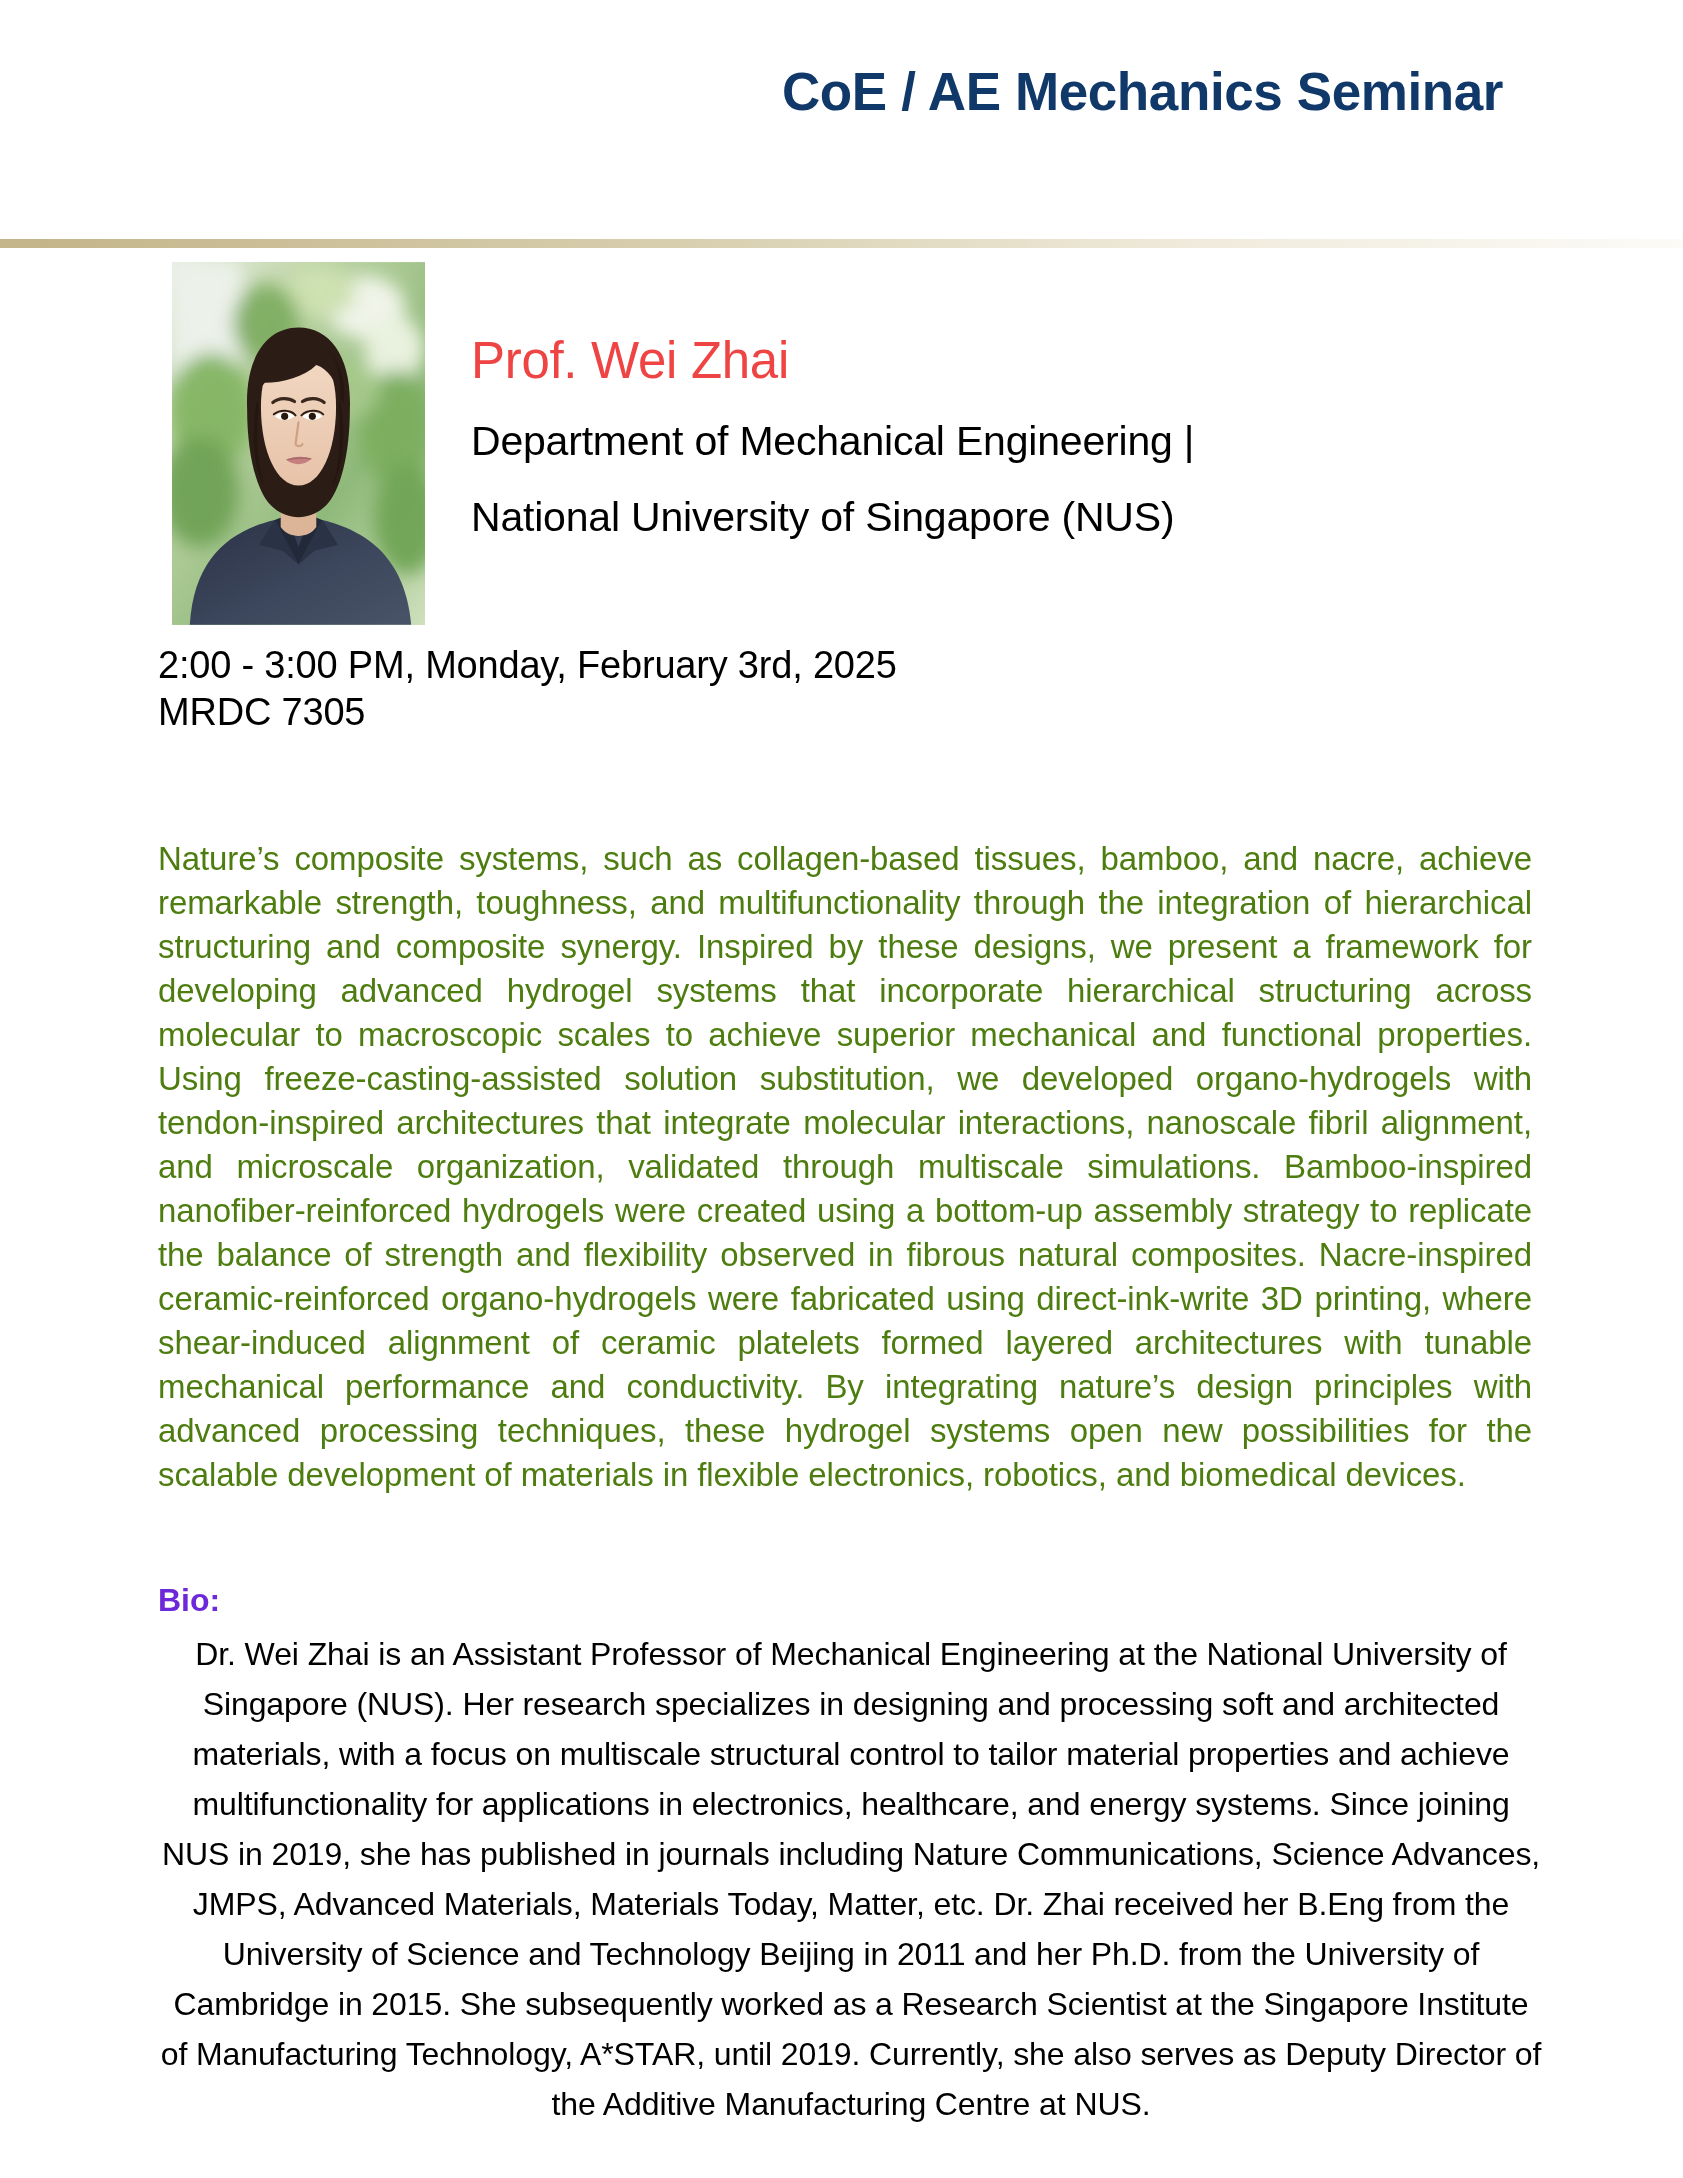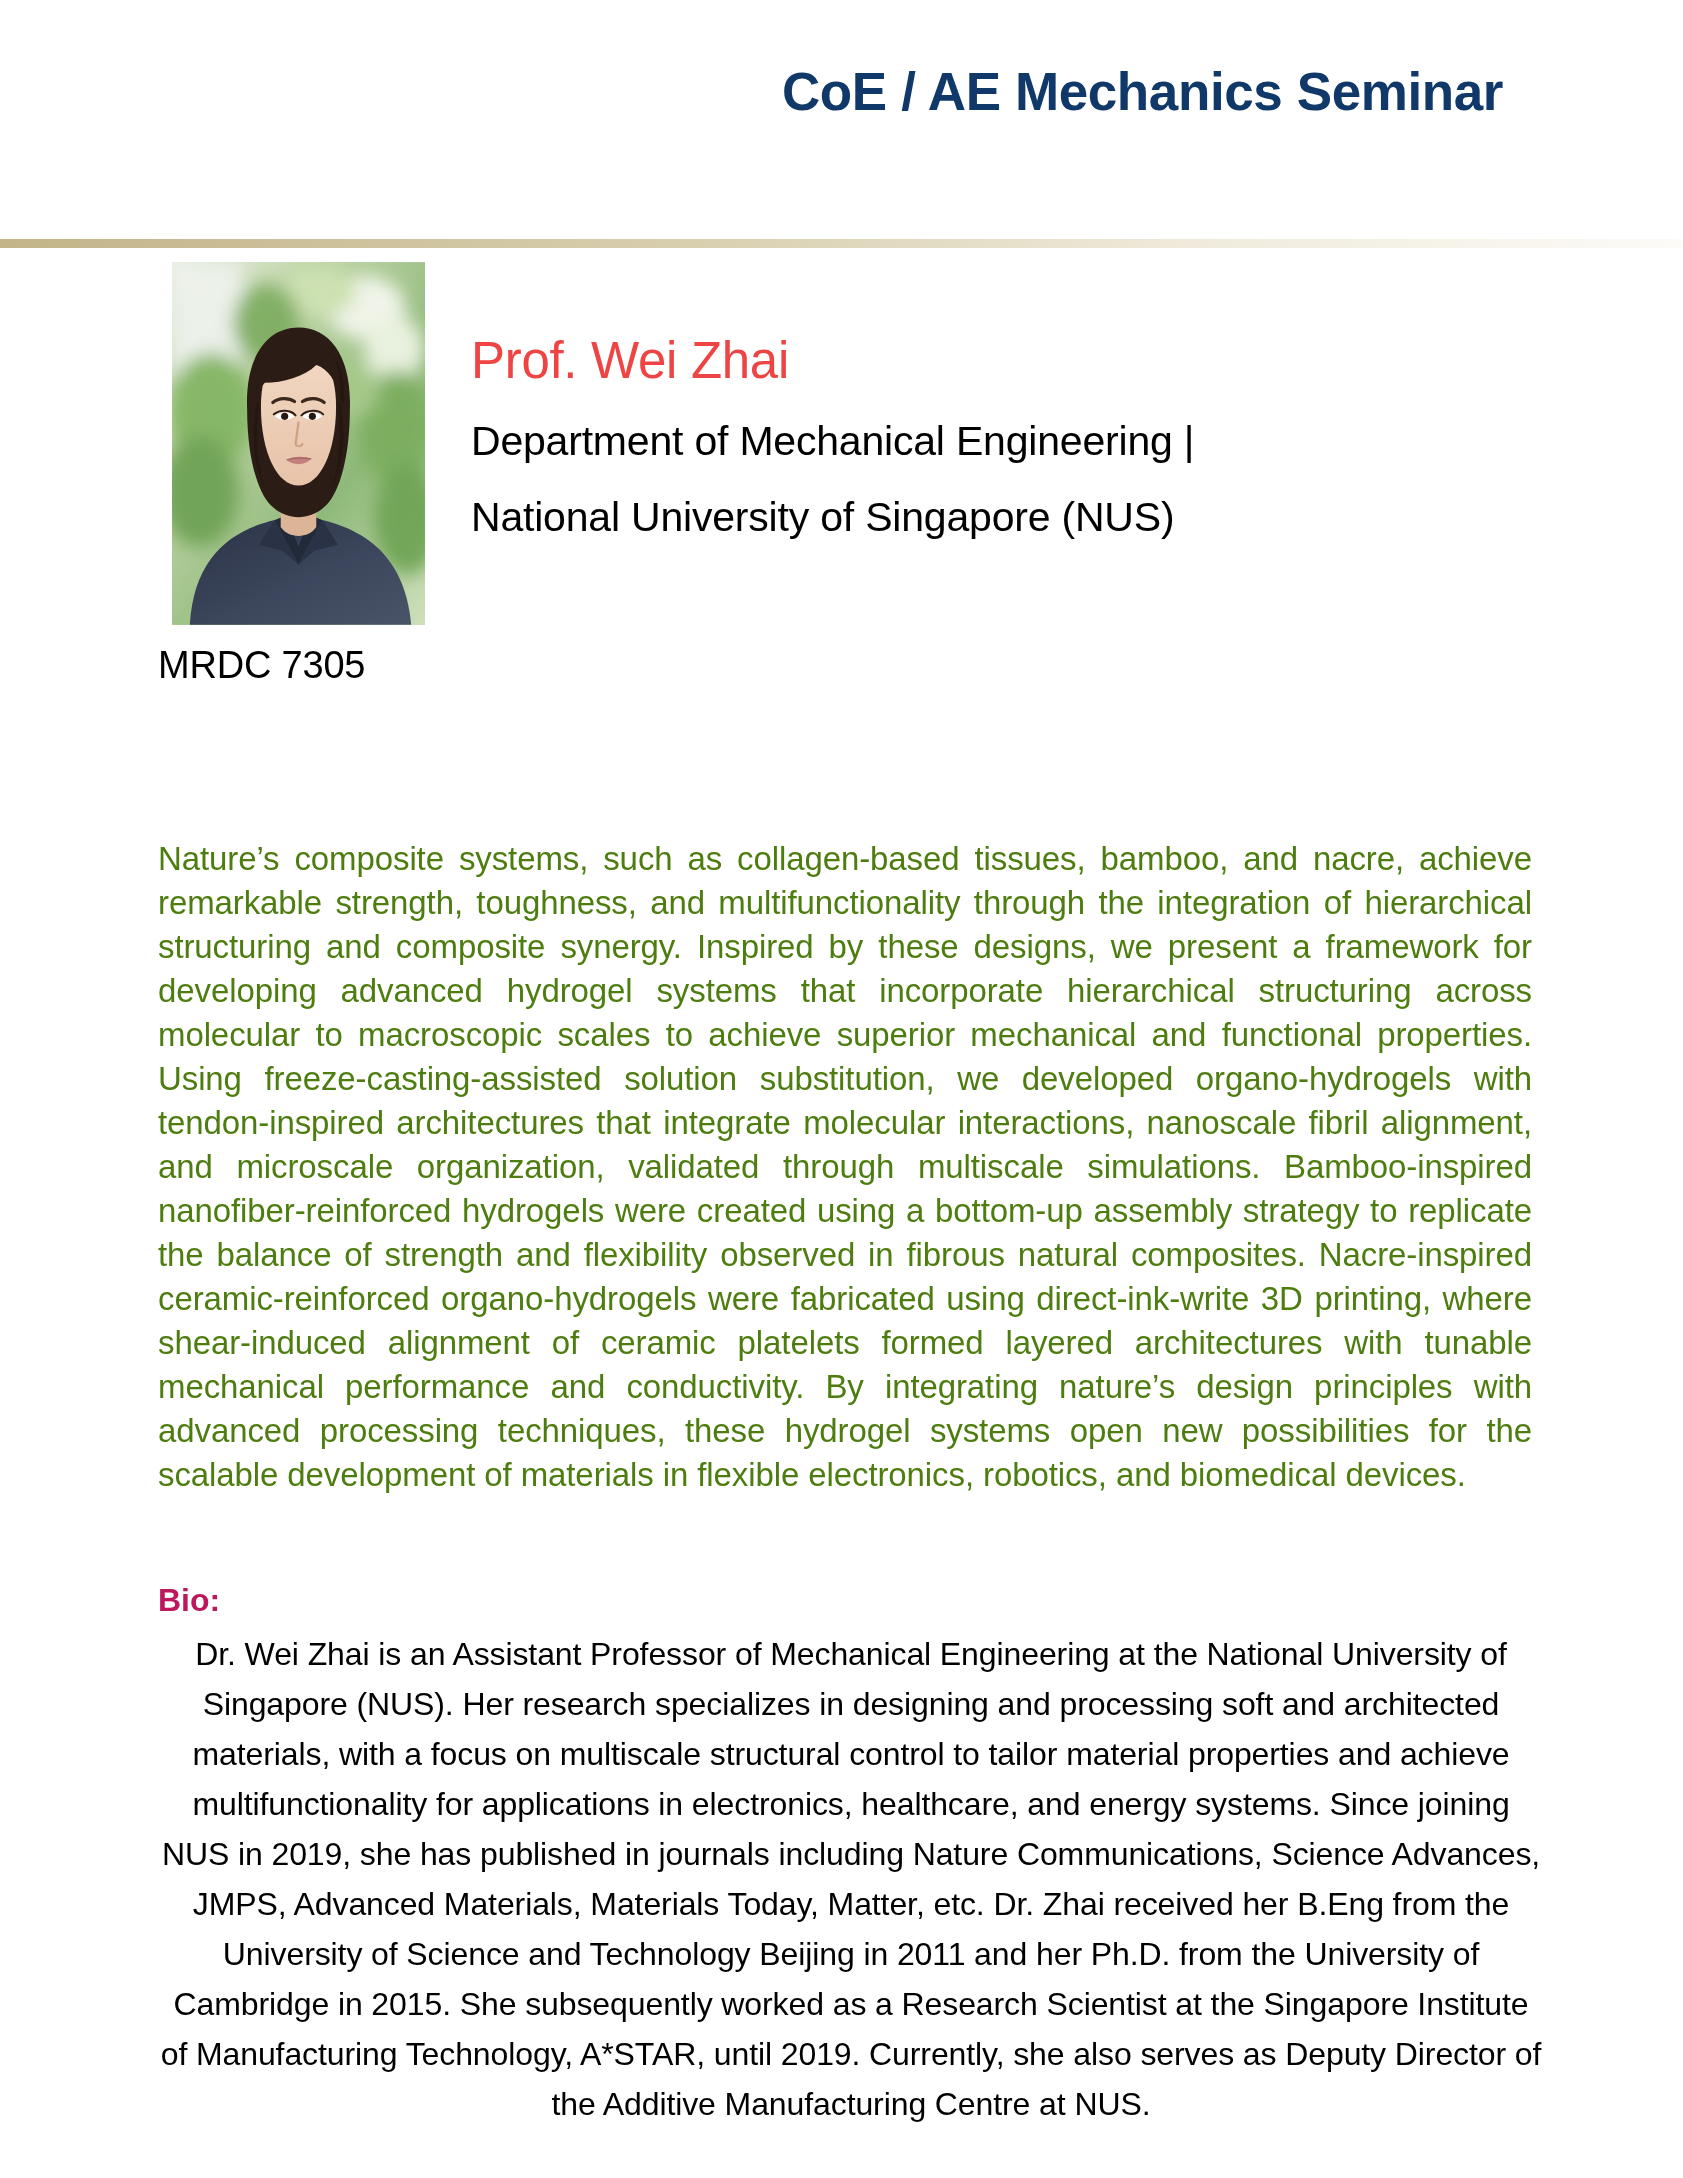--- a/index.html
+++ b/index.html
@@ -163,21 +163,21 @@
   }
 
   
   .bio-section {
     position: absolute;
     left: 158px;
     top: 1582px;
     width: 1386px;
   }
   .bio-heading {
-    color: #be185d;
+    color: #6d28d9;
     font-weight: bold;
     font-size: 32px;
     margin: 0 0 10px 0;
   }
   .bio-text {
     font-size: 32px;
     line-height: 50px;
     color: #000000;
     text-align: center;
     letter-spacing: -0.1px;
@@ -313,20 +313,21 @@
       <rect x="0" y="0" width="256" height="367" fill="none"></rect>
     </svg>
   </div>
 
   <div class="speaker-name">Prof. Wei Zhai</div>
   <div class="speaker-affil affil-2">National University of Singapore (NUS)</div>
   <div class="speaker-affil affil-1">Department of Mechanical Engineering |</div>
 </div>
 
 <div class="talk-info">
+  <div class="talk-when">2:00 - 3:00 PM, Monday, February 3rd, 2025</div>
   <div class="talk-where">MRDC 7305</div>
 </div>
 
 <div class="abstract">Nature’s composite systems, such as collagen-based tissues, bamboo, and nacre, achieve remarkable strength, toughness, and multifunctionality through the integration of hierarchical structuring and composite synergy. Inspired by these designs, we present a framework for developing advanced hydrogel systems that incorporate hierarchical structuring across molecular to macroscopic scales to achieve superior mechanical and functional properties. Using freeze-casting-assisted solution substitution, we developed organo-hydrogels with tendon-inspired architectures that integrate molecular interactions, nanoscale fibril alignment, and microscale organization, validated through multiscale simulations. Bamboo-inspired nanofiber-reinforced hydrogels were created using a bottom-up assembly strategy to replicate the balance of strength and flexibility observed in fibrous natural composites. Nacre-inspired ceramic-reinforced organo-hydrogels were fabricated using direct-ink-write 3D printing, where shear-induced alignment of ceramic platelets formed layered architectures with tunable mechanical performance and conductivity. By integrating nature’s design principles with advanced processing techniques, these hydrogel systems open new possibilities for the scalable development of materials in flexible electronics, robotics, and biomedical devices.</div>
 
 <div class="bio-section">
   <div class="bio-heading">Bio:</div>
   <div class="bio-text">Dr. Wei Zhai is an Assistant Professor of Mechanical Engineering at the National University of Singapore (NUS). Her research specializes in designing and processing soft and architected materials, with a focus on multiscale structural control to tailor material properties and achieve multifunctionality for applications in electronics, healthcare, and energy systems. Since joining NUS in 2019, she has published in journals including Nature Communications, Science Advances, JMPS, Advanced Materials, Materials Today, Matter, etc. Dr. Zhai received her B.Eng from the University of Science and Technology Beijing in 2011 and her Ph.D. from the University of Cambridge in 2015. She subsequently worked as a Research Scientist at the Singapore Institute of Manufacturing Technology, A*STAR, until 2019. Currently, she also serves as Deputy Director of the Additive Manufacturing Centre at NUS.</div>
 </div>
 

